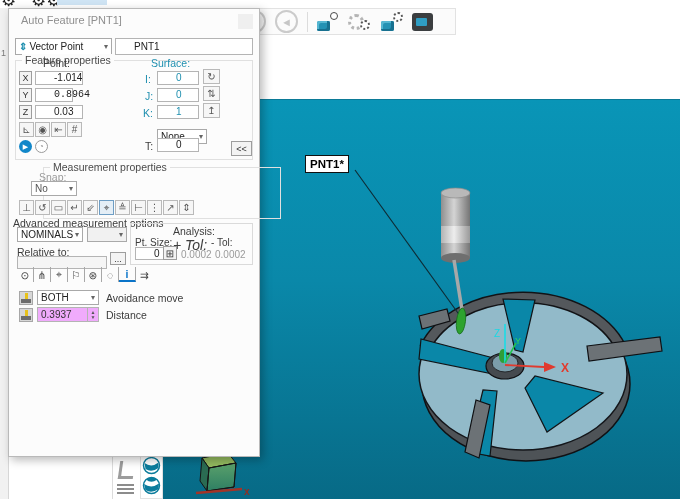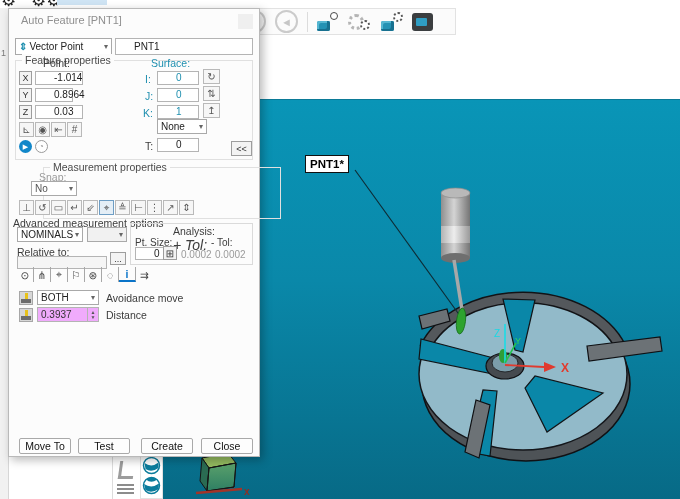--- a/index.html
+++ b/index.html
@@ -228,21 +228,21 @@
 
     <div class="grp" style="left:6px;top:51px;width:238px;height:100px;">
       <div class="gl">Feature properties</div>
     </div>
     <div class="lbl" style="left:34px;top:48px;">Point:</div>
     <div class="lbl teal" style="left:142px;top:48px;">Surface:</div>
 
     <div class="sqbtn" style="left:10px;top:62px;">X</div>
     <div class="fld" style="left:26px;top:62px;width:48px;">-1.014</div>
     <div class="sqbtn" style="left:10px;top:79px;">Y</div>
-    <div class="fld" style="left:26px;top:79px;width:28px;">0.8964</div>
+    <div class="fld" style="left:26px;top:79px;width:28px;font-family:Liberation Mono, monospace;">0.8964</div>
     <div class="sqbtn" style="left:10px;top:96px;">Z</div>
     <div class="fld" style="left:26px;top:96px;width:48px;">0.03</div>
 
     <div class="iconrow" style="left:10px;top:113px;">
 
     <span class="mi">⊾</span>
         <span class="mi">◉</span>
         <span class="mi">⇤</span>
         <span class="mi">#</span>
       </div>
@@ -256,21 +256,21 @@
     <div class="lbl teal" style="left:134px;top:98px;">K:</div>
     <div class="fld teal" style="left:148px;top:96px;width:42px;color:#1f8faf;">1</div>
 
     <div class="iconrow" style="left:194px;top:60px;flex-direction:column;gap:2px;">
 
     <span class="mi" style="width:17px;">↻</span>
         <span class="mi" style="width:17px;">⇅</span>
         <span class="mi" style="width:17px;">↥</span>
       </div>
 
-    <div class="combo" style="left:148px;top:110px;width:50px;height:15px;">
+    <div class="combo" style="left:148px;top:120px;width:50px;height:15px;">
       <span>None</span>
     </div>
     <div class="lbl" style="left:136px;top:131px;">T:</div>
     <div class="fld" style="left:148px;top:129px;width:42px;">0</div>
     <div class="icbtn" style="left:222px;top:132px;width:21px;font-size:9px;">&lt;&lt;</div>
 
     <div class="grp" style="left:6px;top:158px;width:238px;height:52px;margin-left:28px;">
       <div class="gl">Measurement properties</div>
     </div>
     <div class="lbl gray" style="left:30px;top:162px;">Snap:</div>
@@ -332,33 +332,15 @@
     <div class="probe-ico" style="left:10px;top:299px;"></div>
     <div class="spin" style="left:28px;top:298px;width:62px;">
       <span>0.3937</span>
       <span class="arr">
           <span>▲</span>
           <span>▼</span>
         </span>
     </div>
     <div class="lbl" style="left:97px;top:300px;">Distance</div>
 
-    <div style="position:absolute;left:0;top:429px;width:250px;height:17px;">
-
-        <div class="abtn btn-slot ul-first" style="left: 10px; top: 0px;">
-          <span>Move To</span>
-        </div>
-
-        <div class="abtn btn-slot ul-first" style="left: 69px; top: 0px;">
-          <span>Test</span>
-        </div>
-
-        <div class="abtn btn-slot" style="left: 132px; top: 0px;">
-          <span>Create</span>
-        </div>
-
-        <div class="abtn btn-slot" style="left: 192px; top: 0px;">
-          <span>Close</span>
-        </div>
-      </div>
   </div>
 
 </div>
 
 </body></html>

